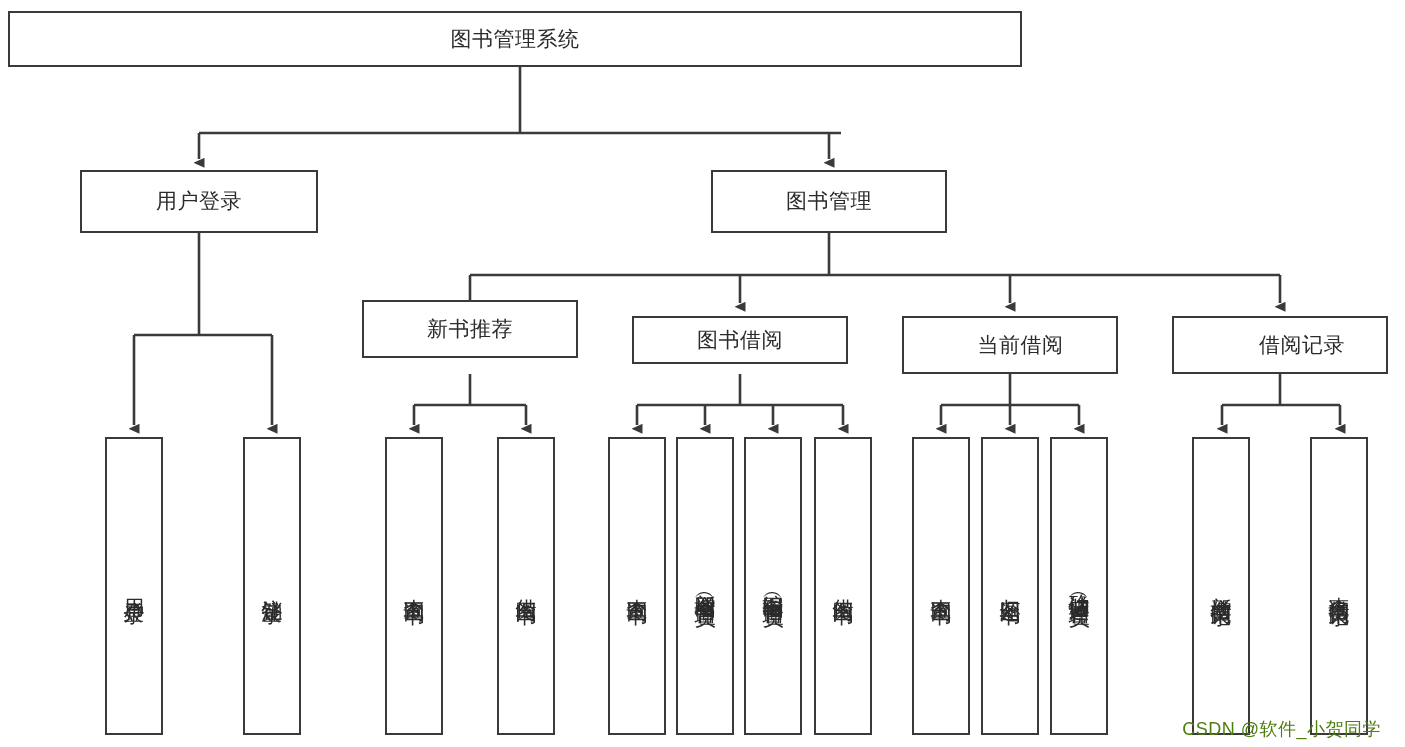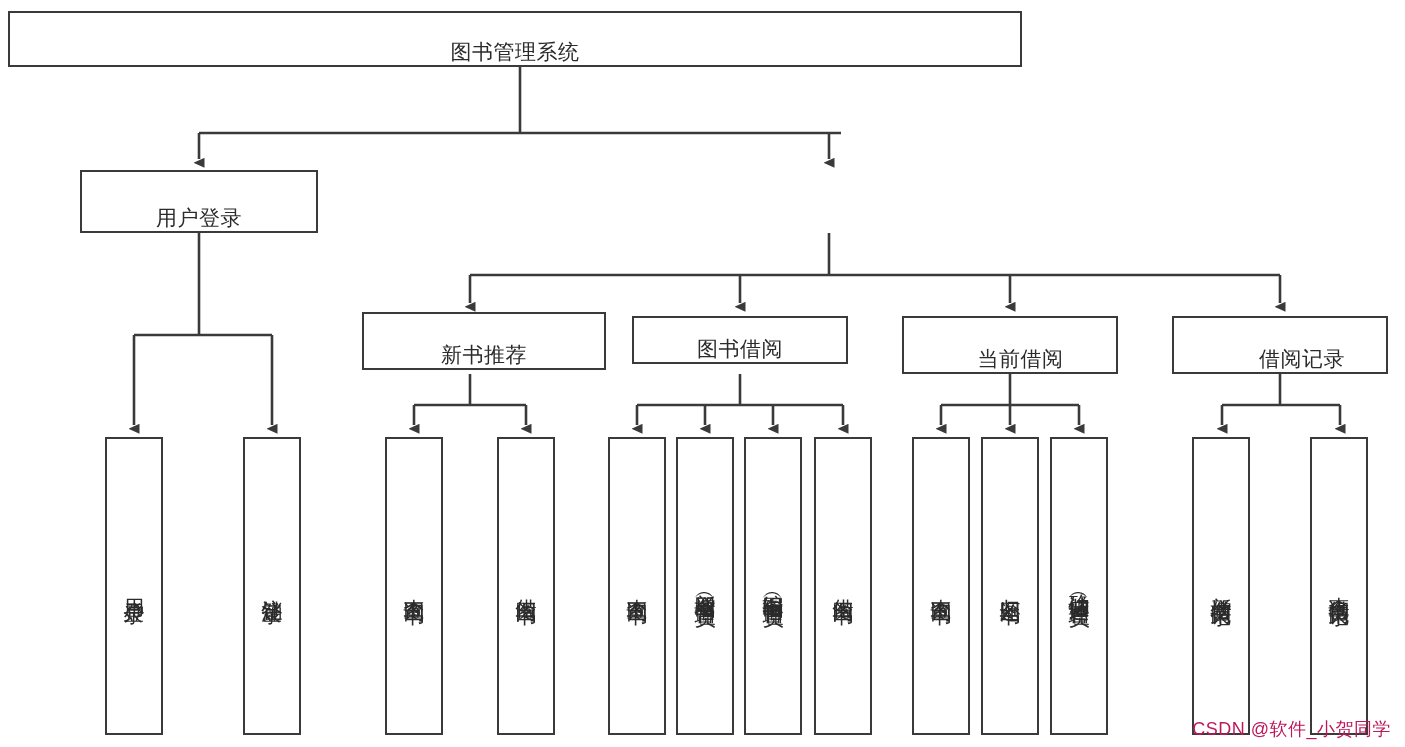--- a/index.html
+++ b/index.html
@@ -24,21 +24,21 @@
     width: 1405px;
     height: 747px;
     pointer-events: none;
   }
   .node {
     position: absolute;
     box-sizing: border-box;
     background: #ffffff;
     border: 2px solid #3a3a3a;
     display: flex;
-    align-items: flex-end;
+    align-items: center;
     justify-content: center;
     color: #2b2b2b;
   }
   .node .label {
     display: block;
     text-align: center;
     line-height: 1.18;
     letter-spacing: 0.5px;
   }
   .node.horiz .label {
@@ -53,24 +53,24 @@
     writing-mode: vertical-rl;
     text-orientation: upright;
     font-size: 21px;
     line-height: 1.05;
     letter-spacing: 2px;
     max-height: 100%;
     white-space: normal;
   }
   #watermark {
     position: absolute;
-    right: 14px;
+    right: 24px;
     bottom: 6px;
     font-size: 18px;
-    color: #be185d;
+    color: #4d7c0f;
     white-space: nowrap;
     letter-spacing: 0.5px;
   }
 </style>
 </head>
 <body>
 
 <div id="canvas">
 
   <svg id="edges" viewBox="0 0 1405 747" xmlns="http://www.w3.org/2000/svg">
@@ -124,22 +124,25 @@
     </g>
   </svg>
 
   <div class="node horiz" style="left:8px; top:11px; width:1014px; height:56px;">
     <span class="label">图书管理系统</span>
   </div>
 
   <div class="node horiz" style="left:80px; top:170px; width:238px; height:63px;">
     <span class="label">用户登录</span>
   </div>
+  <div class="node horiz" style="left:711px; top:170px; width:236px; height:63px;">
+    <span class="label">图书管理</span>
+  </div>
 
-  <div class="node horiz" style="left:362px; top:312px; width:244px; height:58px;">
+  <div class="node horiz" style="left:362px; top:300px; width:216px; height:58px;">
     <span class="label">新书推荐</span>
   </div>
   <div class="node horiz" style="left:632px; top:316px; width:216px; height:48px;">
     <span class="label">图书借阅</span>
   </div>
   <div class="node horiz" style="left:902px; top:316px; width:216px; height:58px;padding-left:21px;">
     <span class="label">当前借阅</span>
   </div>
   <div class="node horiz" style="left:1172px; top:316px; width:216px; height:58px;padding-left:44px;">
     <span class="label">借阅记录</span>

